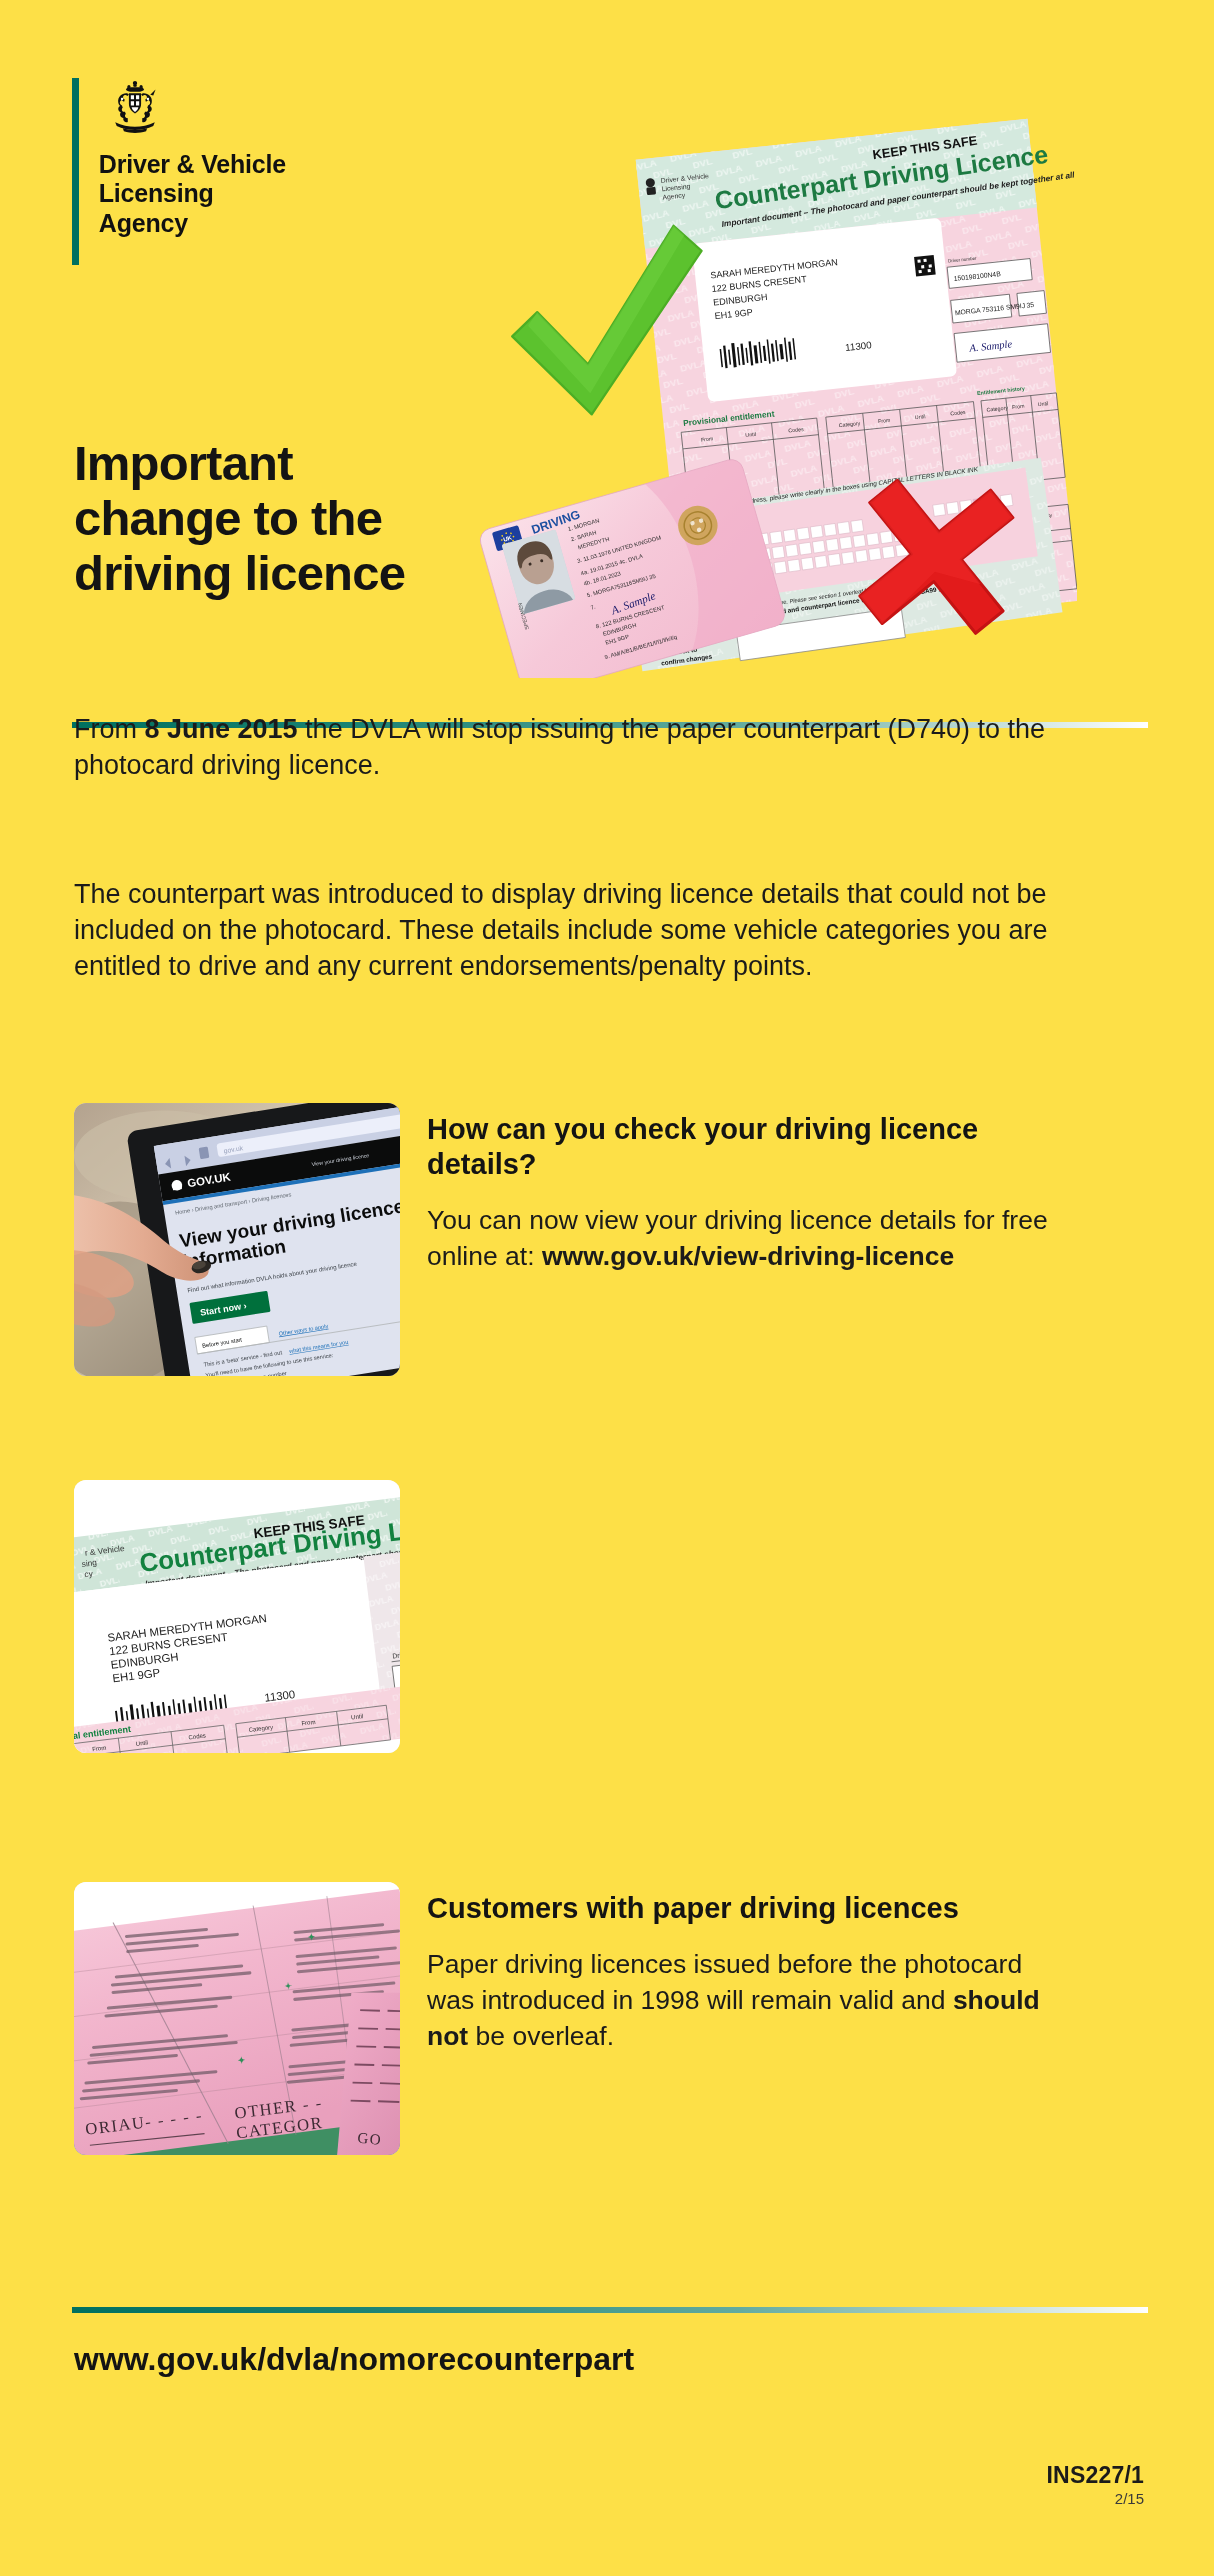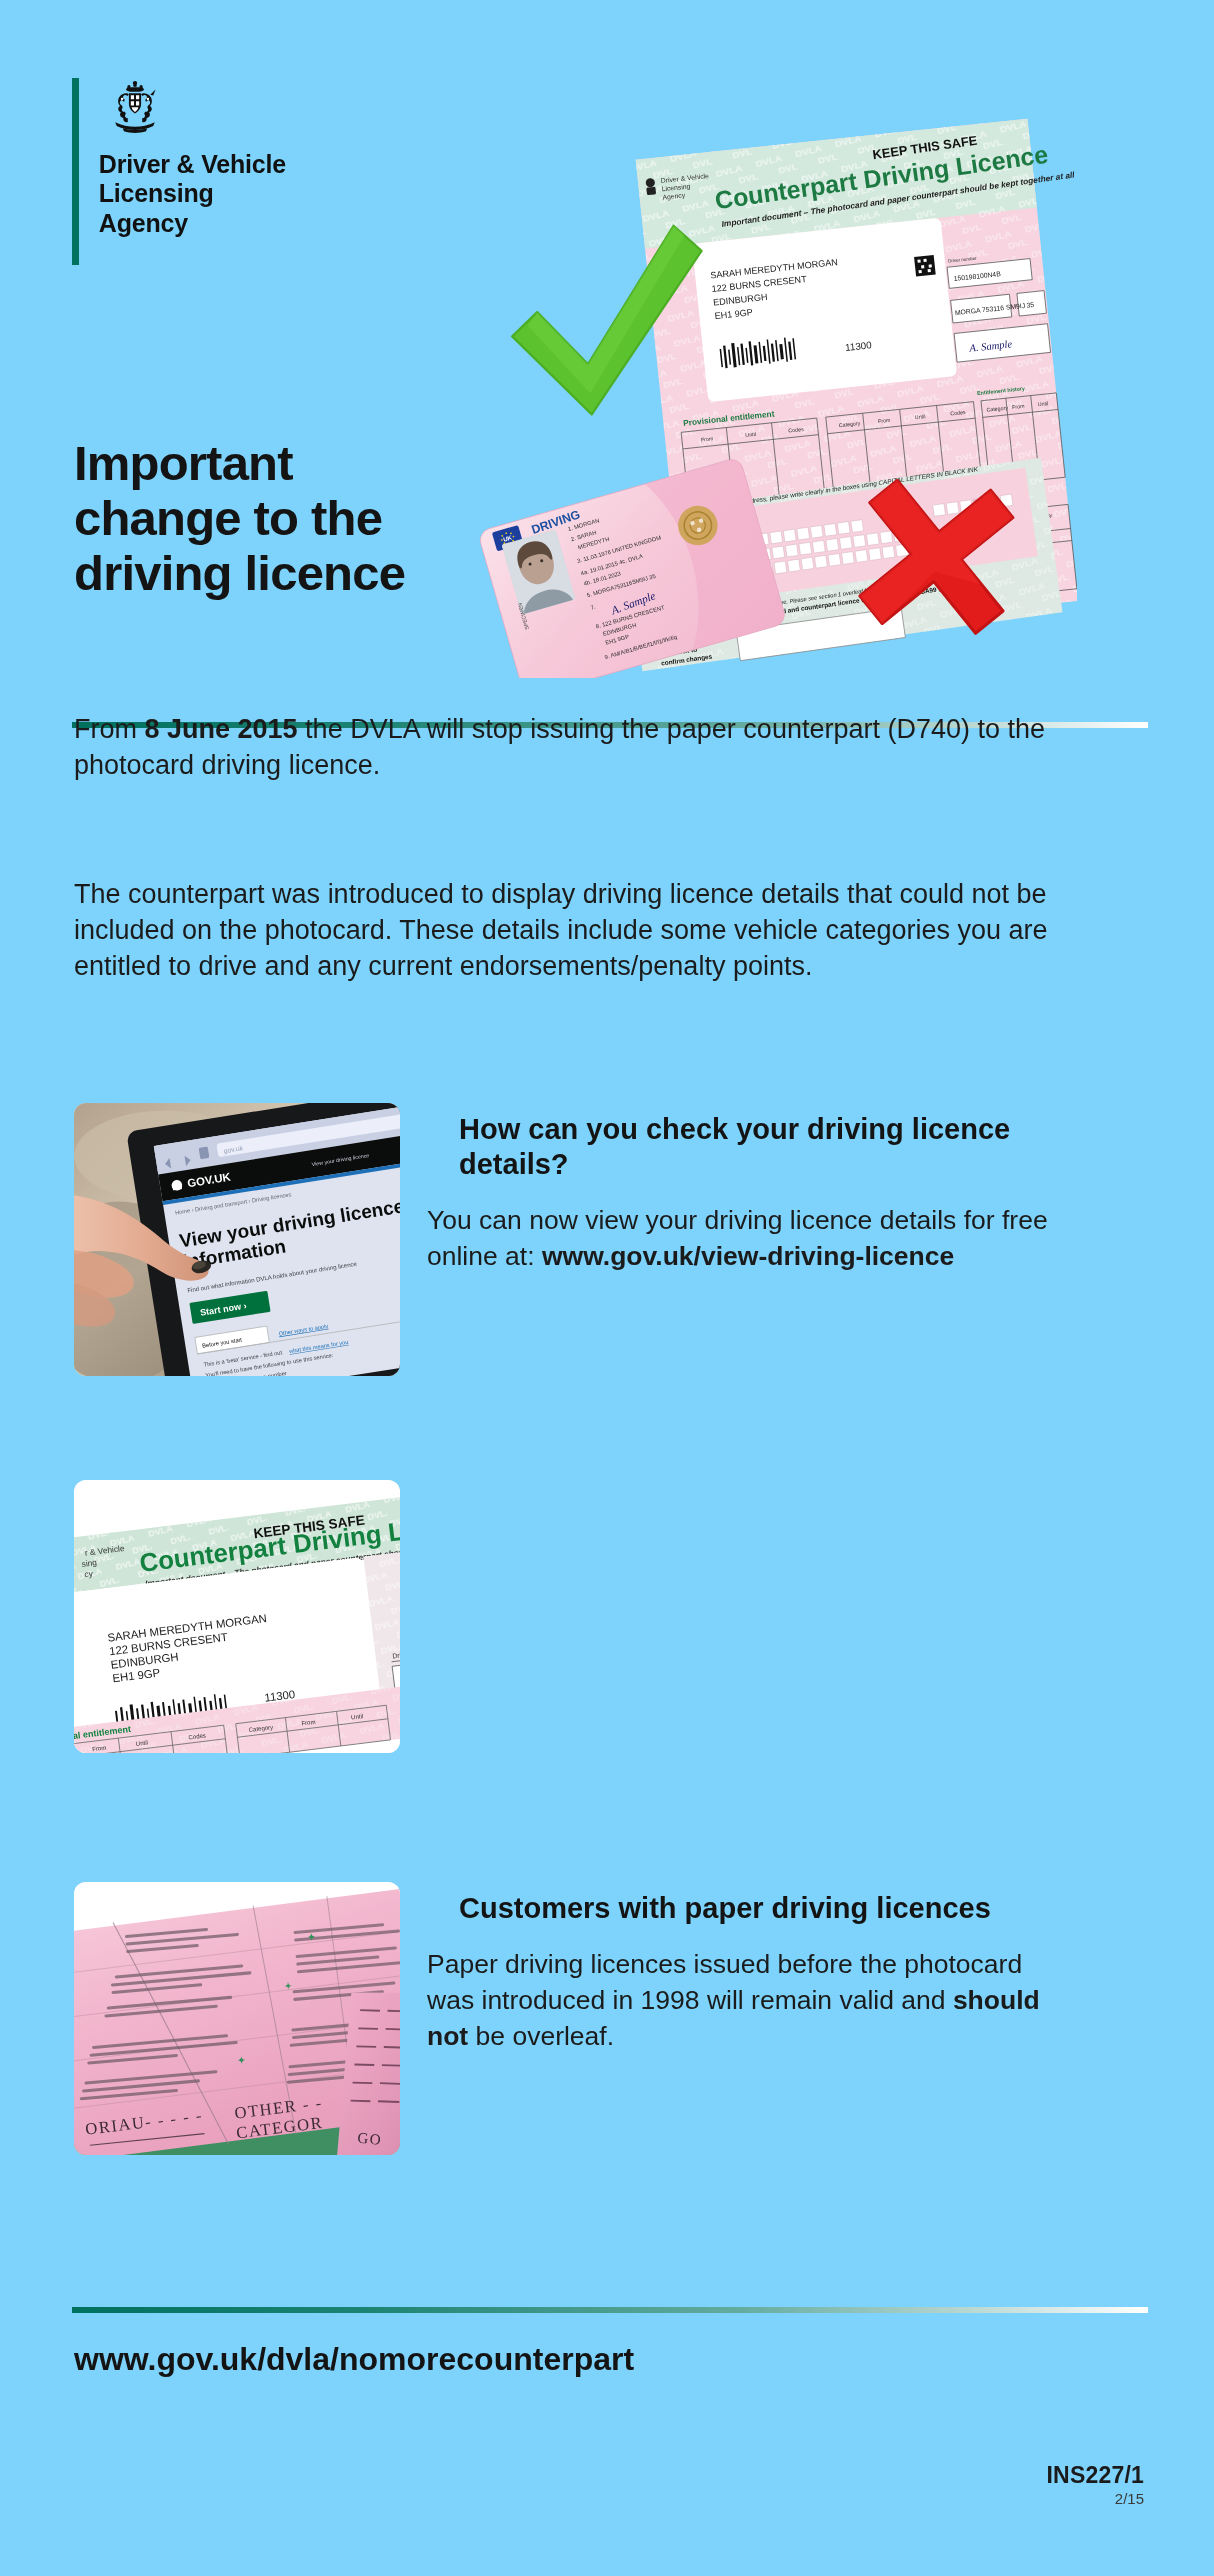--- a/index.html
+++ b/index.html
@@ -15,21 +15,21 @@
     font-family: "Liberation Sans", sans-serif;
     color: #1a1a1a;
     position: relative;
     overflow: hidden;
   }
 
   .page {
     position: relative;
     width: 1214px;
     height: 2576px;
-    background: #7dd3fc;
+    background: #fde047;
     padding: 0;
   }
 
   
   .masthead {
     position: absolute;
     left: 72px;
     top: 78px;
     display: flex;
     align-items: flex-start;
@@ -137,21 +137,20 @@
     flex: 1 1 auto;
     padding-top: 9px;
     max-width: 629px;
   }
   .sec-head {
     font-size: 29px;
     font-weight: bold;
     line-height: 1.2;
     color: #141414;
     margin-bottom: 20px;
-    margin-left: 32px;
   }
   .sec-text {
     font-size: 26.5px;
     line-height: 1.36;
     color: #1b1b1b;
   }
 
   
   .footer {
     position: absolute;

